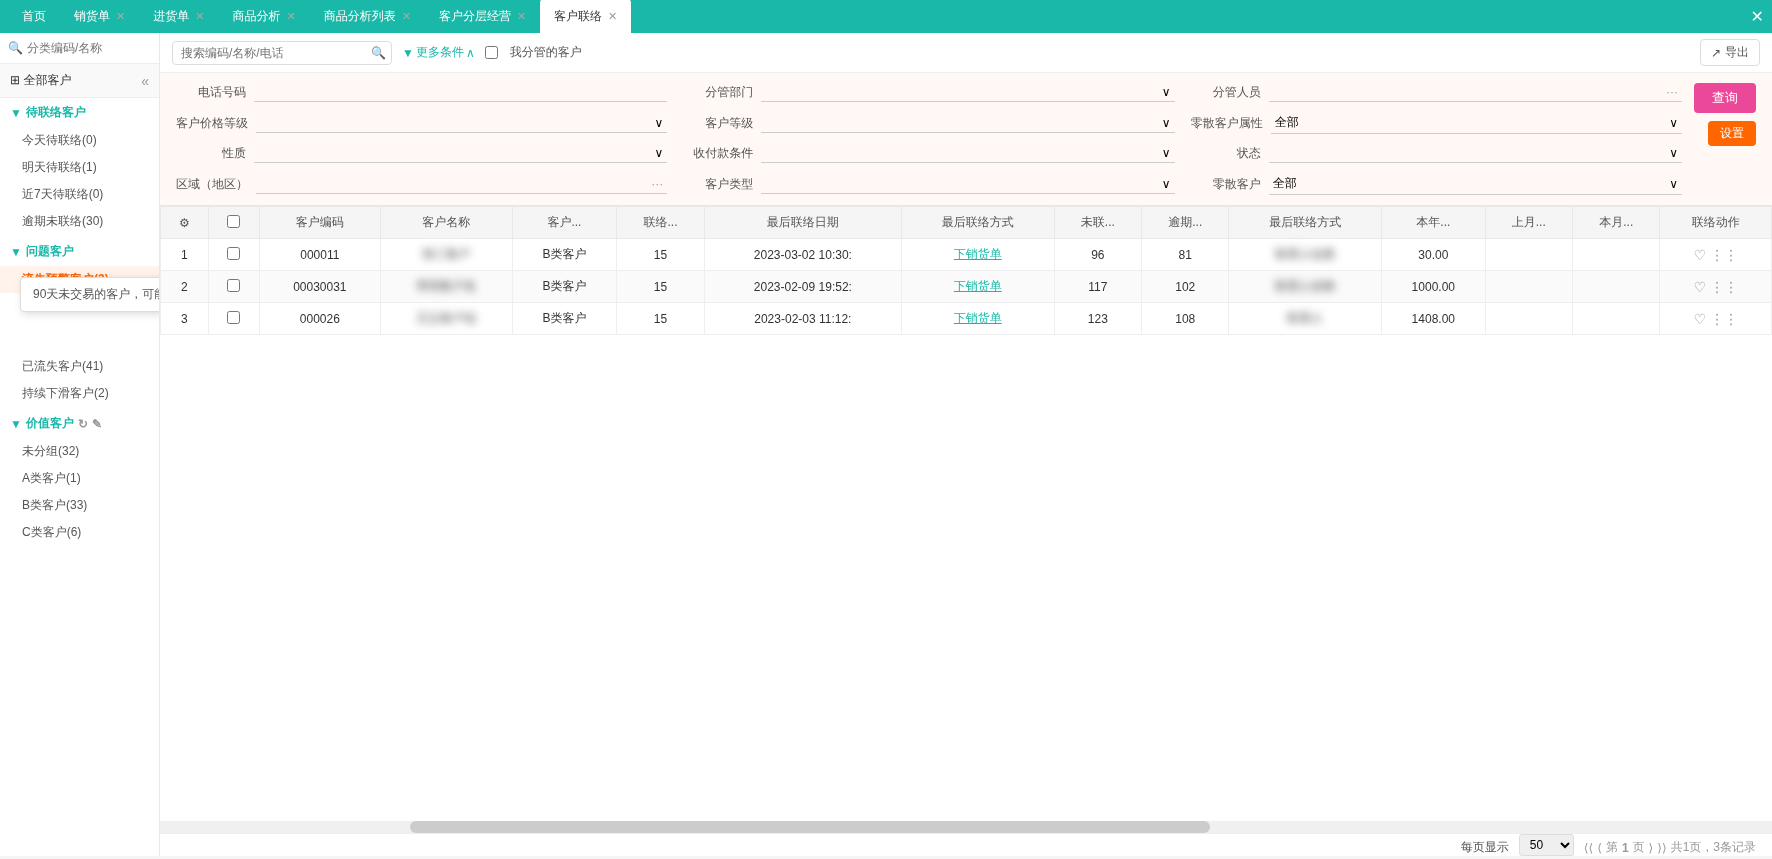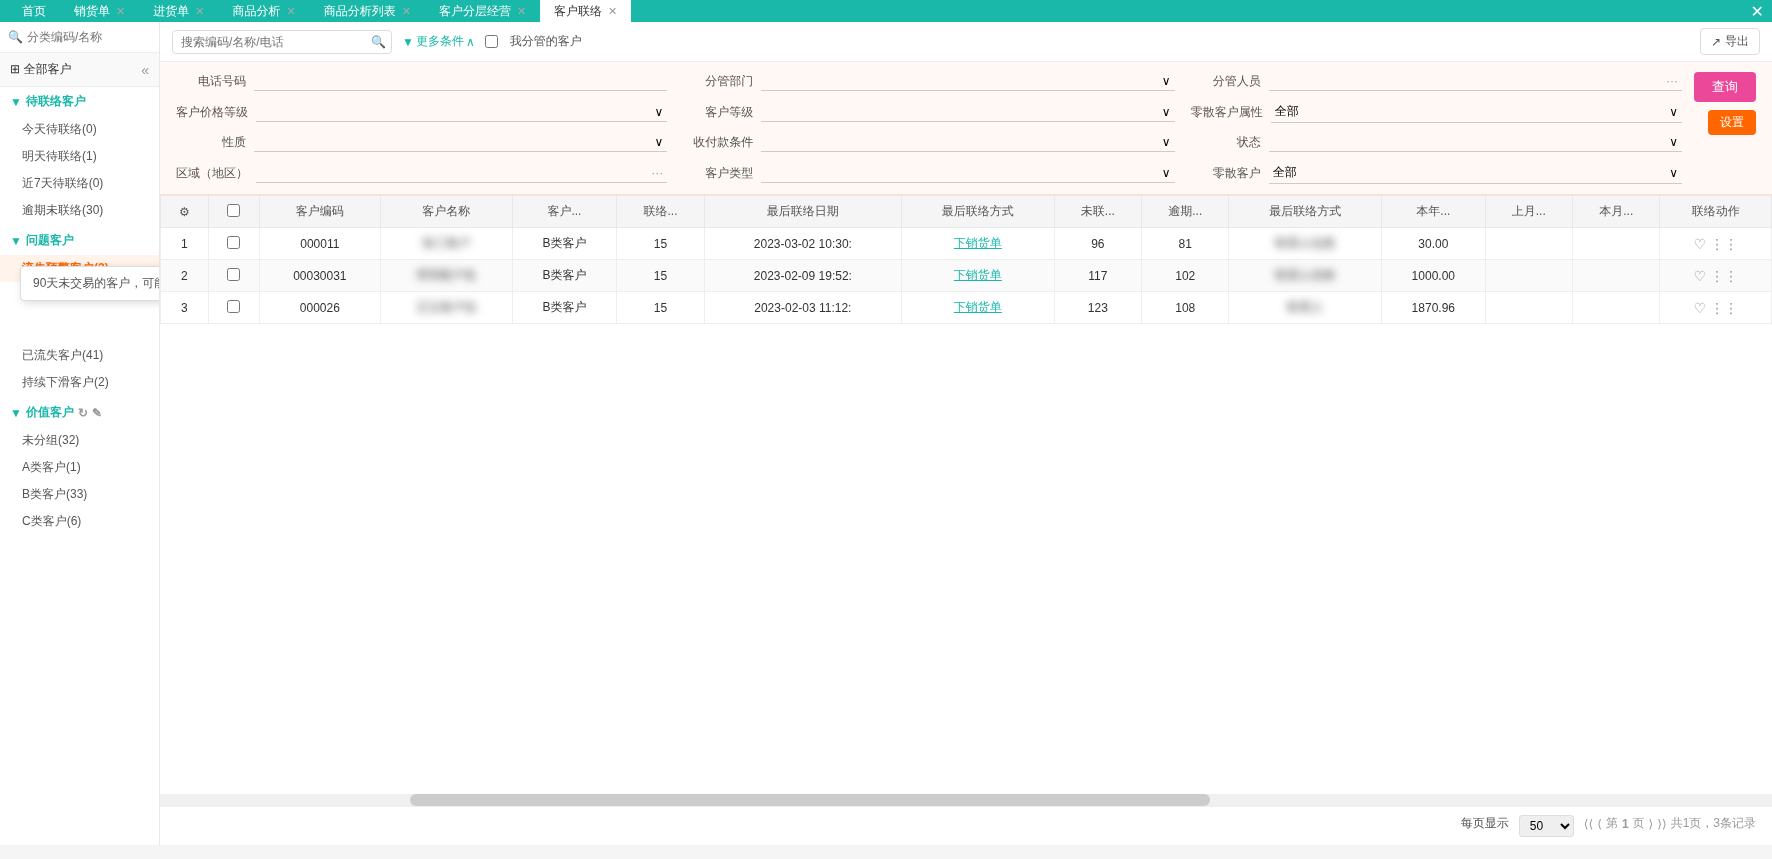--- a/index.html
+++ b/index.html
@@ -1,20 +1,20 @@
 <!DOCTYPE html>
 <html><head>
   <meta charset="utf-8">
   <style>
     * { box-sizing: border-box; margin: 0; padding: 0; font-family: 'Microsoft YaHei', Arial, sans-serif; font-size: 12px; }
     body { background: #f5f5f5; overflow: hidden; width: 1772px; height: 859px; }
 
     
     .top-bar {
-      display: flex; align-items: center; background: #1ab8a8; height: 22px; padding: 0 8px;
+      display: flex; align-items: center; background: #1ab8a8; height: 33px; padding: 0 8px;
     }
     .top-tab {
       display: flex; align-items: center; padding: 0 14px; height: 36px; color: #fff;
       cursor: pointer; font-size: 13px; white-space: nowrap; position: relative;
     }
     .top-tab.active { background: #fff; color: #333; border-radius: 4px 4px 0 0; }
     .top-tab .close-x { margin-left: 6px; font-size: 11px; color: #aaa; }
     .top-tab.active .close-x { color: #999; }
     .top-bar-close { margin-left: auto; color: #fff; cursor: pointer; font-size: 16px; }
 
@@ -115,22 +115,22 @@
     td {
       border: 1px solid #eee; padding: 7px 8px; text-align: center;
       color: #333; white-space: nowrap;
     }
     tr:nth-child(even) td { background: #fafafa; }
     .link-text { color: #1ab8a8; text-decoration: underline; cursor: pointer; }
     .row-action { color: #999; cursor: pointer; font-size: 14px; }
 
     
     .footer {
-      display: flex; align-items: flex-start; justify-content: flex-end;
-      padding: 8px 16px; border-top: 1px solid #eee; background: #fff; gap: 10px;
+      display: flex; align-items: flex-end; justify-content: flex-end;
+      padding: 0 16px; border-top: 1px solid #eee; background: #fff; gap: 10px;
     }
     .footer-label { color: #555; }
     .footer-select {
       border: 1px solid #ddd; border-radius: 3px; padding: 2px 6px; cursor: pointer;
     }
     .page-nav { display: flex; align-items: center; gap: 4px; color: #555; }
     .page-nav span { cursor: pointer; color: #999; }
     .page-num { color: #ff6600; font-weight: bold; }
     .page-info { color: #555; }
     .scrollbar-wrap { height: 12px; background: #f0f0f0; position: relative; }
@@ -417,21 +417,21 @@
             <td><input type="checkbox" style=""></td>
             <td>000026</td>
             <td><span class="blurred">王五客户信</span></td>
             <td>B类客户</td>
             <td>15</td>
             <td>2023-02-03 11:12:</td>
             <td><span class="link-text">下销货单</span></td>
             <td>123</td>
             <td>108</td>
             <td><span class="blurred">联系人</span></td>
-            <td>1870.96</td>
+            <td>1408.00</td>
             <td></td>
             <td></td>
             <td><span class="row-action">♡ ⋮⋮</span></td>
           </tr>
         </tbody>
       </table>
     </div>
 
     <div class="scrollbar-wrap">
       <div class="scrollbar-thumb"></div>

